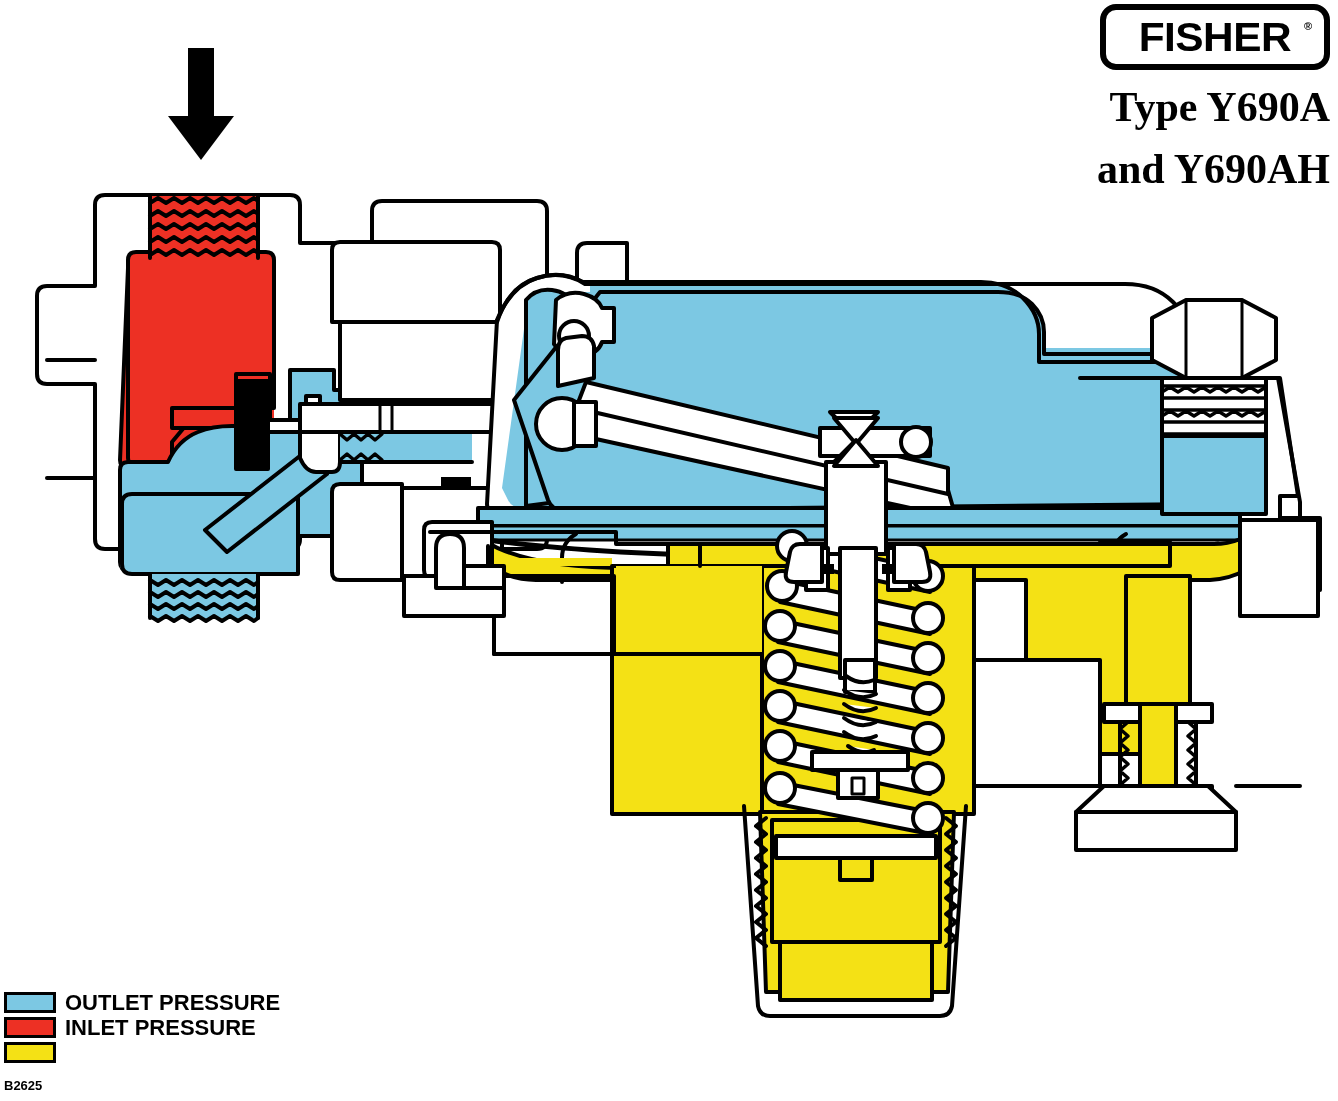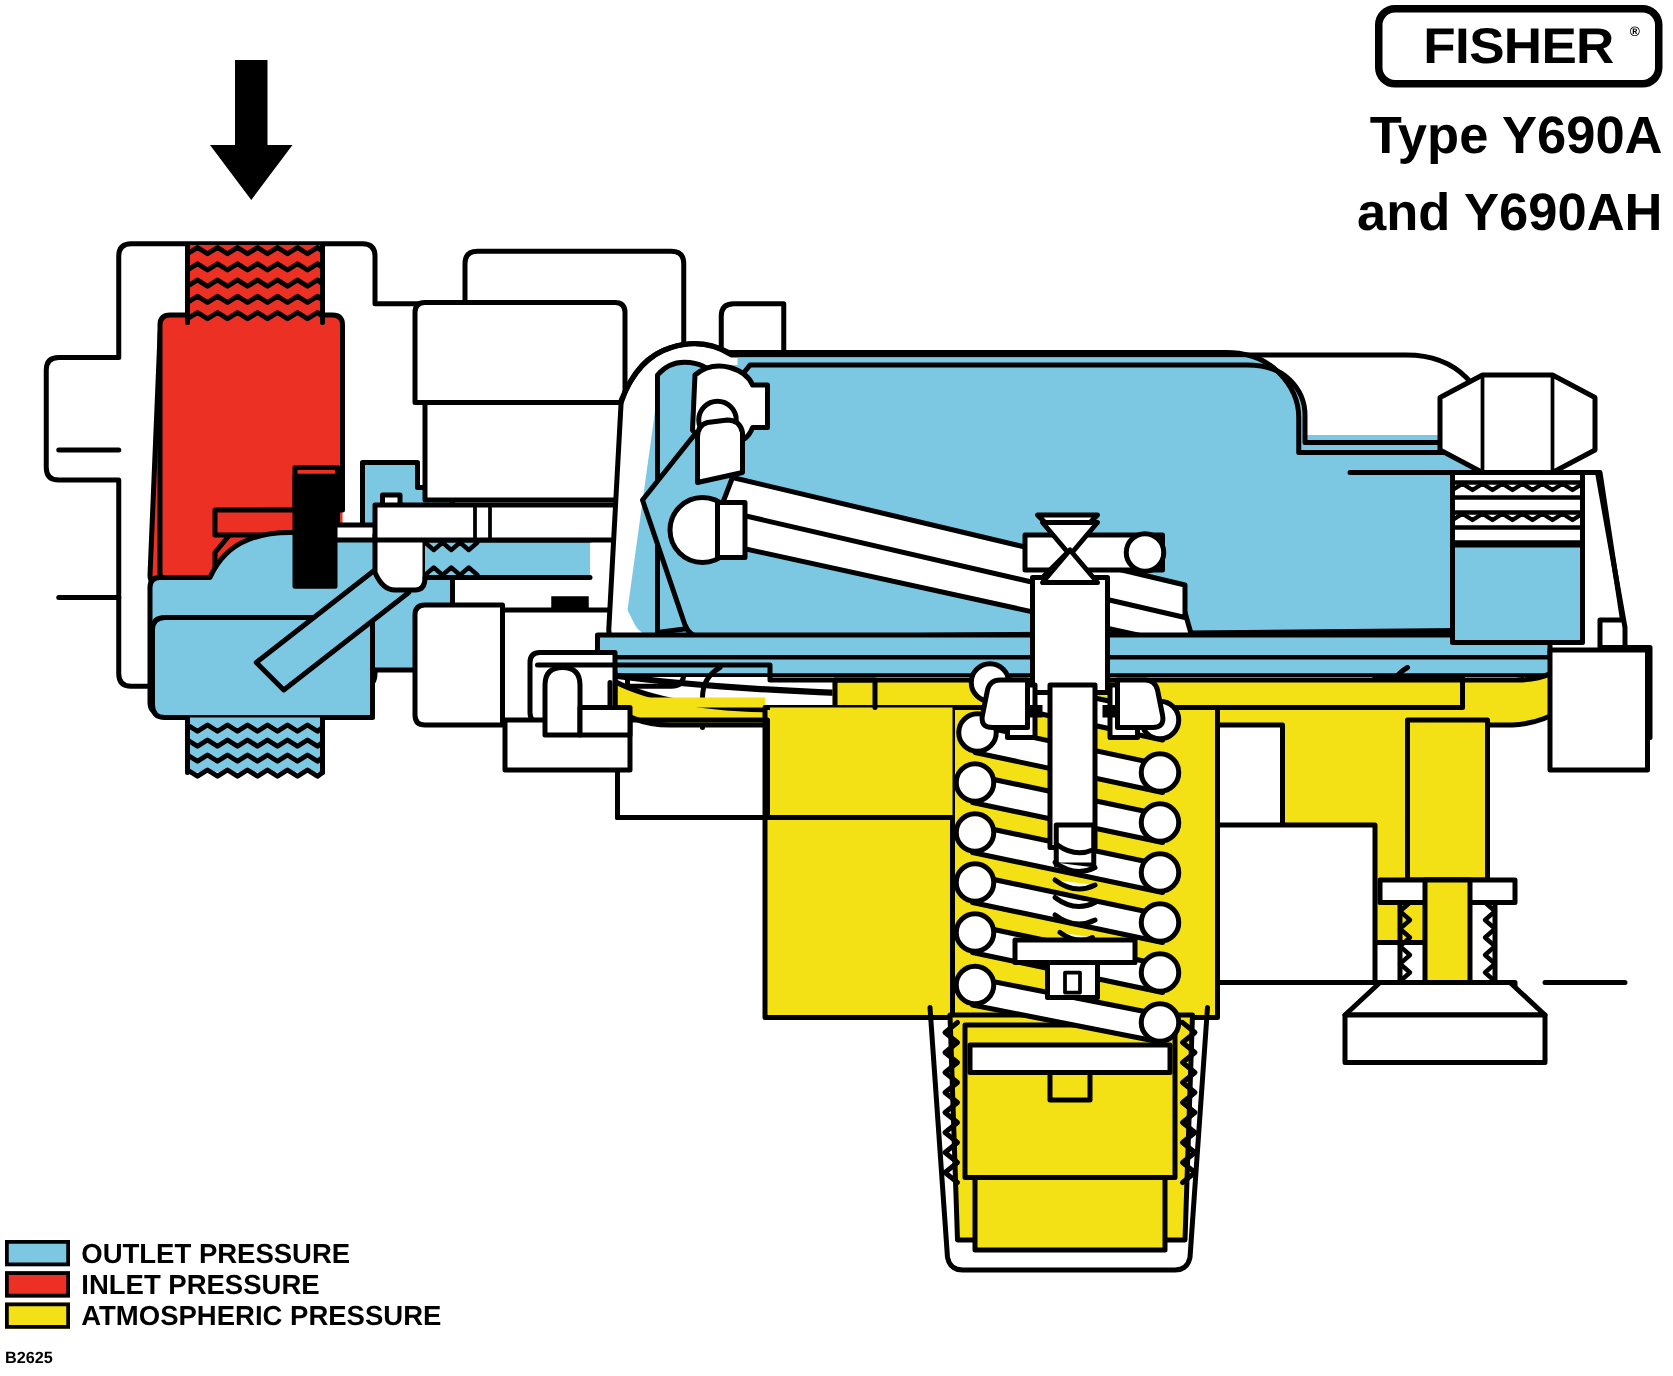--- a/index.html
+++ b/index.html
@@ -55,21 +55,21 @@
   }
   .logo-reg {
     position: absolute;
     right: 12px;
     top: 10px;
     font-size: 11px;
     font-weight: bold;
     color: #000;
   }
   .title-line {
-    font-family: Liberation Sans, sans-serif;
+    font-family: Liberation Serif, serif;
     font-weight: bold;
     font-size: 42px;
     line-height: 1.12;
     color: #000;
     margin-top: 14px;
     white-space: nowrap;
   }
 
   
   .legend {
@@ -383,20 +383,19 @@
       <span class="legend-label">OUTLET PRESSURE</span>
     </div>
 
     <div class="legend-row">
       <span class="legend-swatch" style="background:#ED3024;"></span>
       <span class="legend-label">INLET PRESSURE</span>
     </div>
 
     <div class="legend-row">
       <span class="legend-swatch" style="background:#F4E115;"></span>
-      <span class="legend-label">ATMOSPHERIC PRESSURE</span>
     </div>
 
   </div>
 
   <div class="fig-id">B2625</div>
 
 </div>
 
 </body></html>

